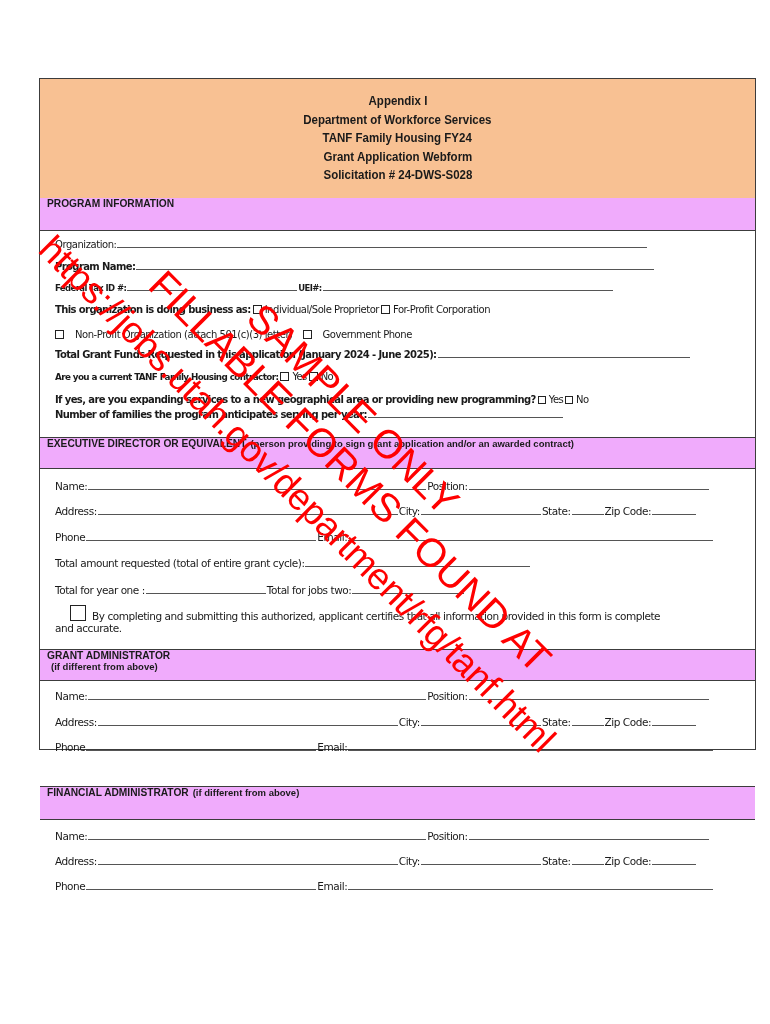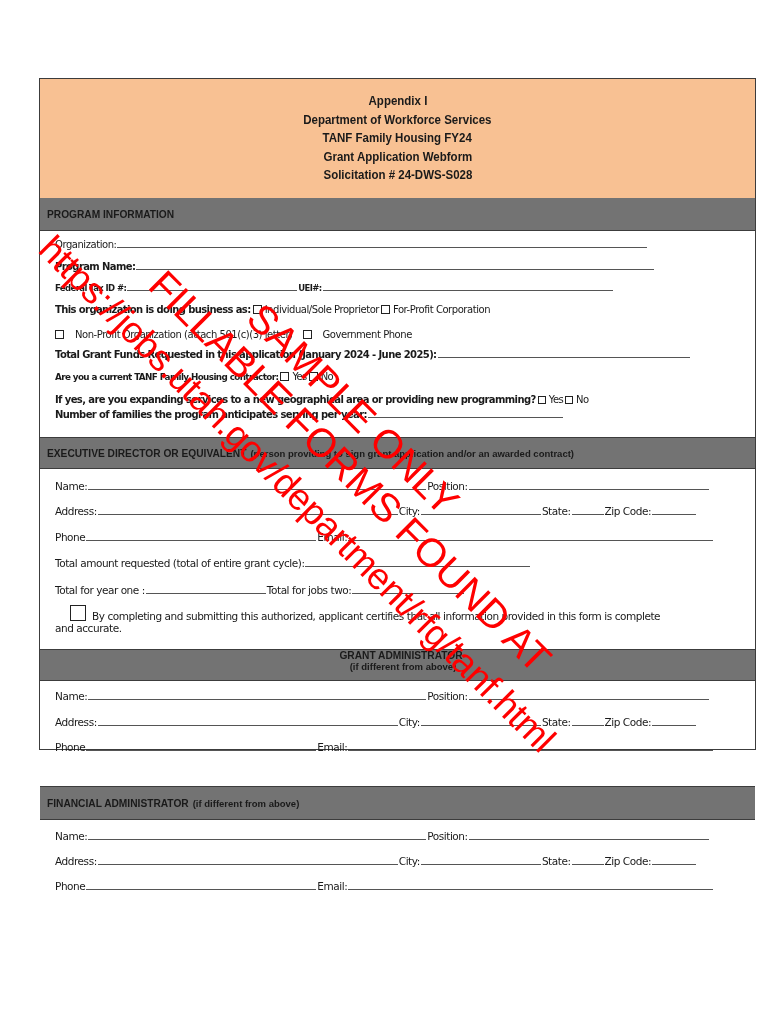--- a/index.html
+++ b/index.html
@@ -12,24 +12,24 @@
     border: 1.5px solid #3c3c3c; box-sizing: border-box;
   }
   .hdr {
     position: absolute; left: 0; top: 0; right: 0; height: 119px;
     background: #f8c193; border-bottom: 1.5px solid #3c3c3c;
     display: flex; flex-direction: column; align-items: center; justify-content: center;
     font-weight: bold; font-size: 12.5px; line-height: 18.5px; text-align: center;
   }
   .hdr div { transform: scaleX(0.92); }
   .bar {
-    position: absolute; left: 0; right: 0; background: #737373;
+    position: absolute; left: 0; right: 0; background: #f0abfc;
     border-bottom: 1.5px solid #3c3c3c;
     font-weight: bold; font-size: 10.2px; padding-left: 7px; box-sizing: border-box;
-    display: flex; align-items: center;
+    display: flex; 
   }
   .bar .sub { font-size: 9.5px; margin-left: 4px; }
   .body { position: absolute; left: 0; right: 0; border-bottom: 1.5px solid #3c3c3c; box-sizing: border-box; }
   .body.last { border-bottom: none; }
   .line {
     position: absolute; left: 0; font-size: 10.5px; white-space: nowrap; display: flex; align-items: flex-end;
     font-family: "DejaVu Sans", sans-serif; letter-spacing: -0.45px; transform-origin: left bottom;
   }
   .line.b { font-weight: bold; letter-spacing: -0.6px; }
   .fill { display: inline-block; border-bottom: 1px solid #555; height: 1px; margin: 0 1px 2px 1px; }

